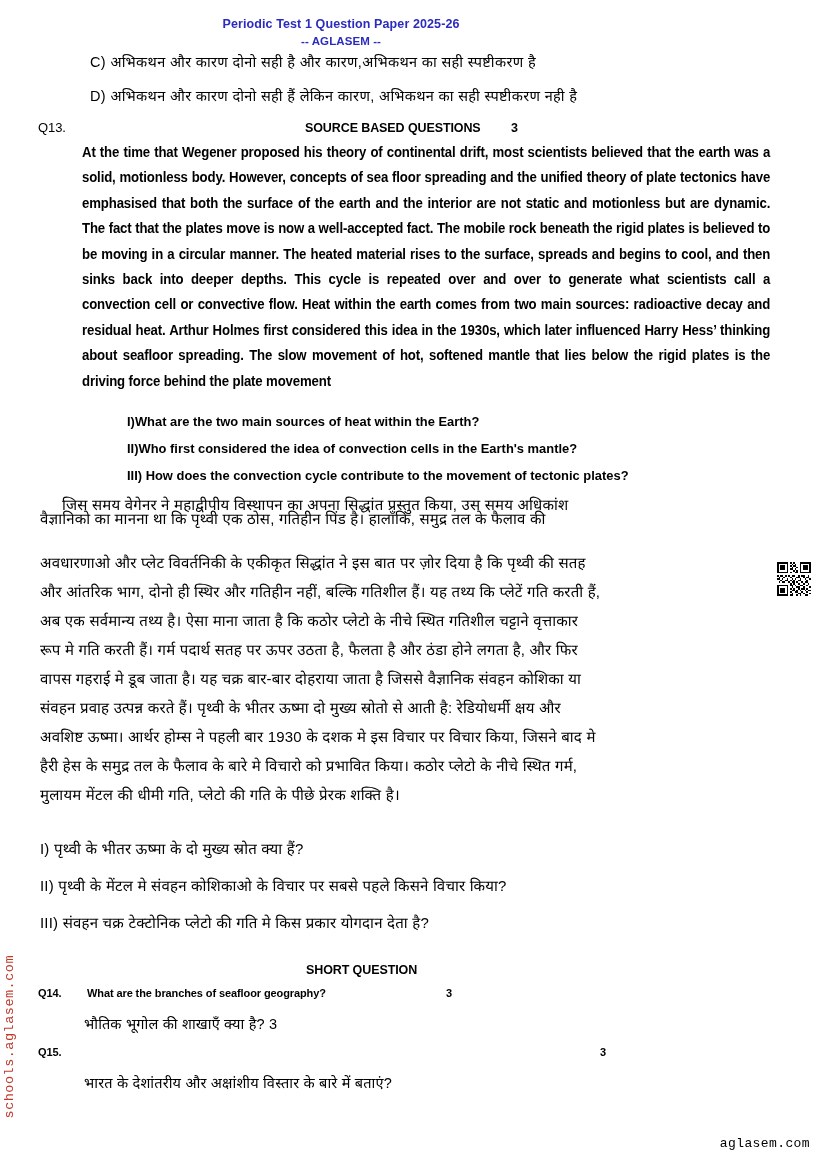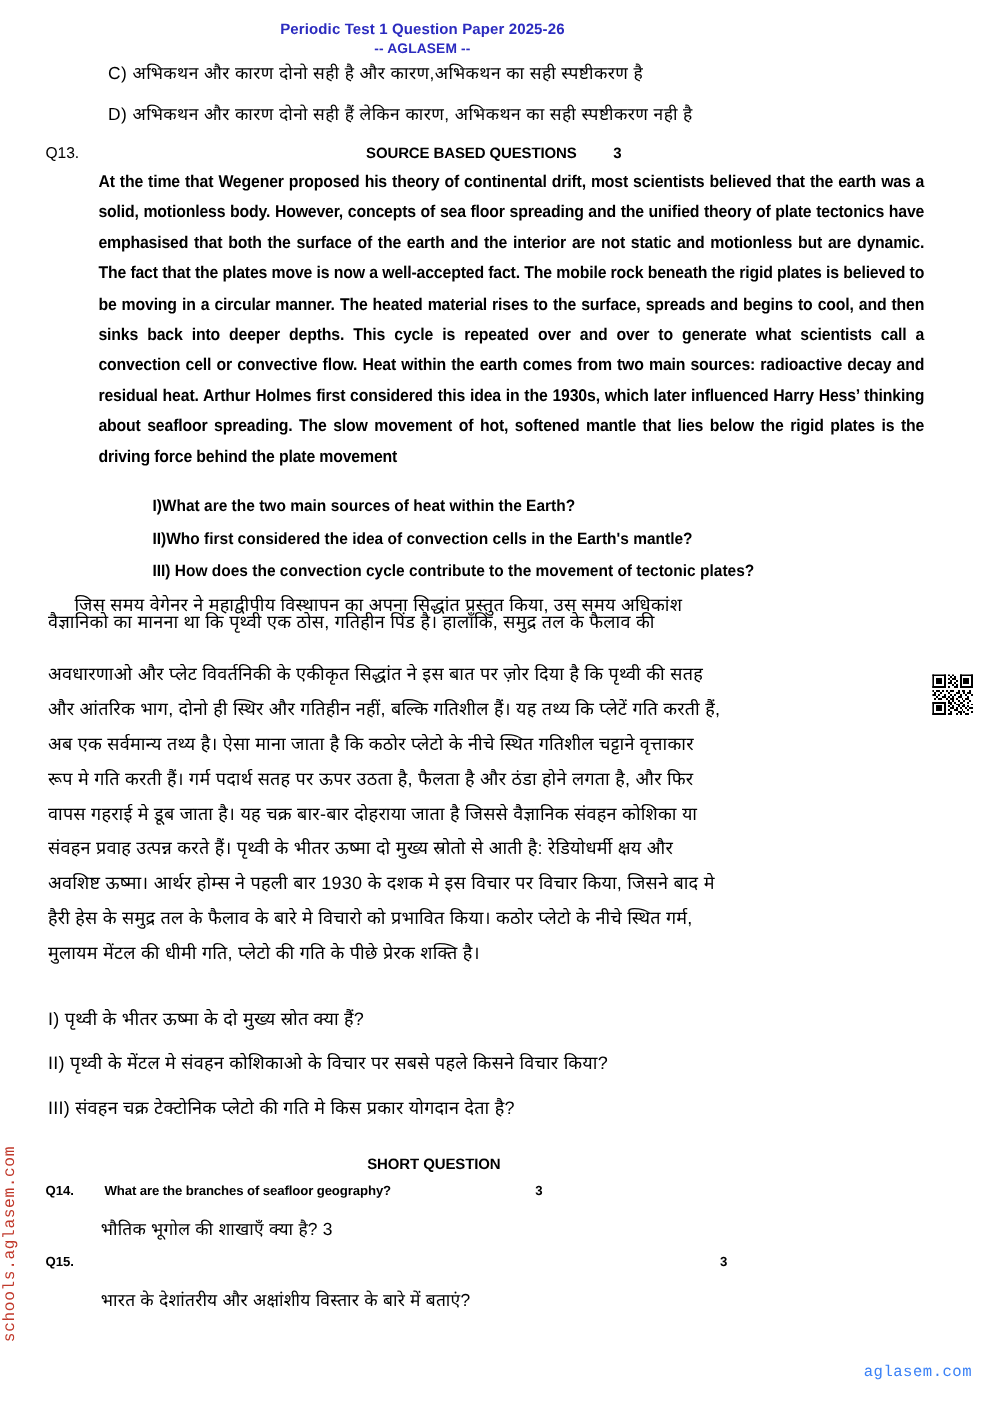--- a/index.html
+++ b/index.html
@@ -26,21 +26,20 @@
     position: absolute;
     top: 16px;
     left: 0;
     width: 682px;
     text-align: center;
     color: #2b2bbf;
     font-size: 12.5px;
     font-weight: 600;
     line-height: 17px;
     letter-spacing: .1px;
-    margin-left: 11px;
   }
   .doc-header .sub {
     font-size: 11.5px;
     font-weight: 600;
   }
 
   
   .mcq {
     position: absolute;
     left: 90px;
@@ -146,21 +145,21 @@
     letter-spacing: .5px;
     writing-mode: vertical-rl;
     transform: rotate(180deg);
     transform-origin: center;
     white-space: nowrap;
   }
   .wm-corner {
     position: absolute;
     right: 18px;
     bottom: 18px;
-    color: #3b82f6;
+    color: #000000;
     font-family: "Liberation Mono", monospace;
     font-size: 13px;
     letter-spacing: .4px;
   }
 
   
   .qr {
     position: absolute;
     left: 777px;
     top: 562px;

